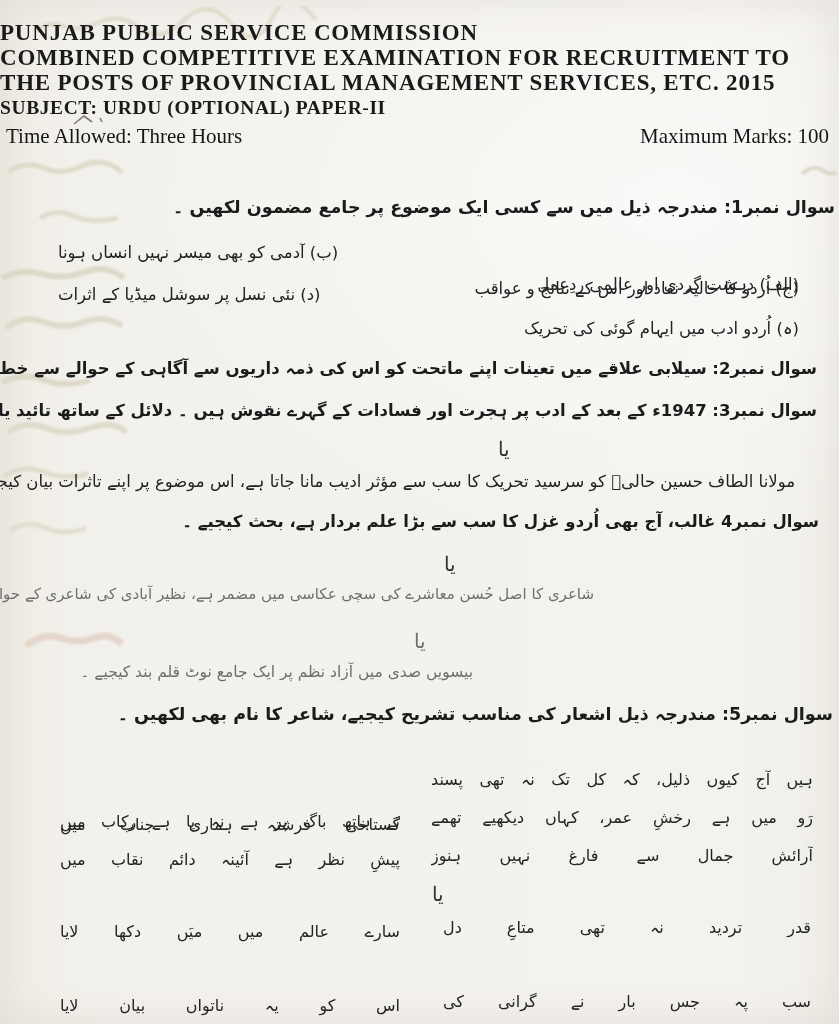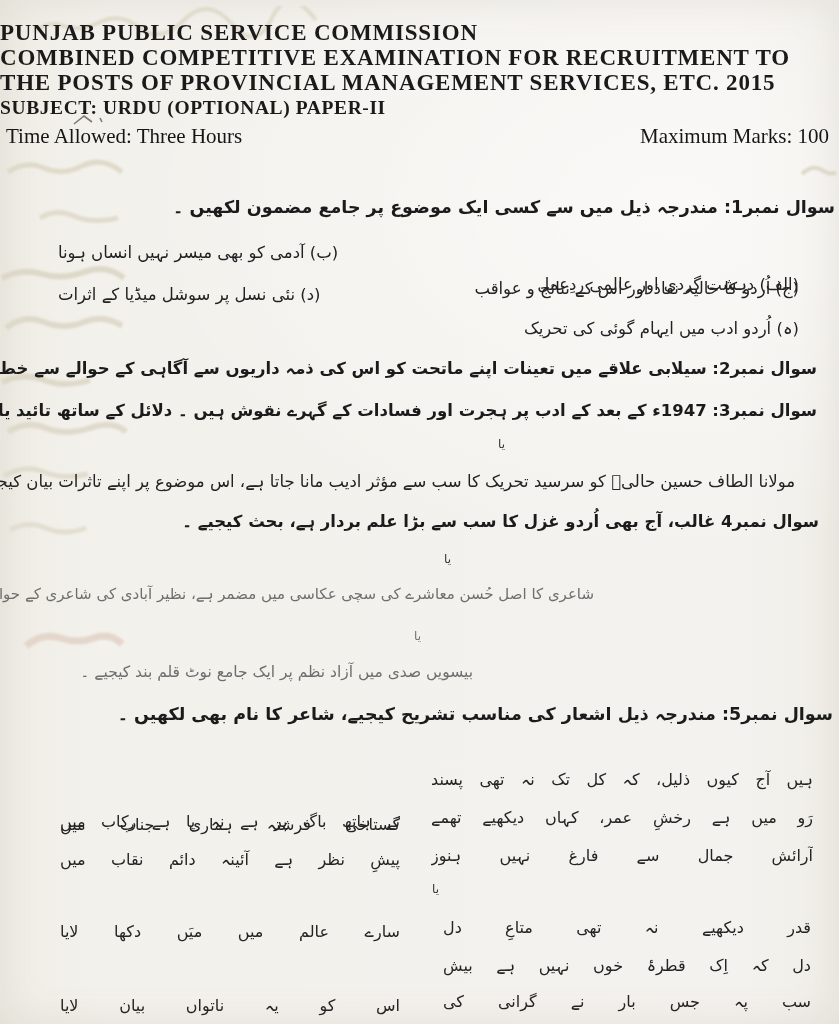--- a/index.html
+++ b/index.html
@@ -32,21 +32,21 @@
     direction:rtl;
     font-family:"DejaVu Sans", sans-serif;
     color:#222;
     white-space:nowrap;
     font-size:16.5px;
     line-height:1.5;
   }
   .q{font-weight:700;color:#1b1b1b;}
   .sz18{font-size:17.5px;}
   .faded{color:#6e6e6e;font-weight:400;}
-  .or{font-size:12px;color:#333;font-family:Liberation Sans, sans-serif;direction:rtl;}
+  .or{font-size:20px;color:#333;font-family:Liberation Sans, sans-serif;direction:rtl;}
   .or.faded{color:#707070;}
   
   .verse{
     direction:rtl;
     font-family:"DejaVu Sans", sans-serif;
     font-size:16px;color:#242424;
     text-align:justify;text-align-last:justify;
     line-height:1.55;
     overflow:hidden;height:30px;
   }
@@ -127,19 +127,18 @@
 
   <div class="abs verse" style="right:26px;top:768px;width:382px;">ہیں آج کیوں ذلیل، کہ کل تک نہ تھی پسند</div>
   <div class="abs verse" style="left:60px;top:772px;width:340px;margin-top:41px;">گستاخی فرشتہ ہماری جناب میں</div>
   <div class="abs verse" style="right:26px;top:806px;width:382px;">رَو میں ہے رخشِ عمر، کہاں دیکھیے تھمے</div>
   <div class="abs verse" style="left:60px;top:810px;width:340px;">نَے ہاتھ باگ پر ہے نہ پا ہے رکاب میں</div>
   <div class="abs verse" style="right:26px;top:844px;width:382px;">آرائش جمال سے فارغ نہیں ہنوز</div>
   <div class="abs verse" style="left:60px;top:848px;width:340px;">پیشِ نظر ہے آئینہ دائم نقاب میں</div>
 
   <div class="abs or" style="left:432px;top:882px;">یا</div>
 
-  <div class="abs verse" style="right:28px;top:916px;width:368px;">قدر دیکھیے نہ تھی متاعِ دل</div>
+  <div class="abs verse" style="right:28px;top:916px;width:368px;">قدر تردید نہ تھی متاعِ دل</div>
   <div class="abs verse" style="left:60px;top:920px;width:340px;">سارے عالم میں میَں دکھا لایا</div>
-  <div class="abs verse" style="right:28px;top:954px;width:368px;">دل کہ اِک قطرۂ خوں نہیں ہے بیش</div>
   <div class="abs verse" style="right:28px;top:990px;width:368px;">سب پہ جس بار نے گرانی کی</div>
   <div class="abs verse" style="left:60px;top:994px;width:340px;">اس کو یہ ناتواں بیان لایا</div>
 
 </div>
 
 </body></html>

